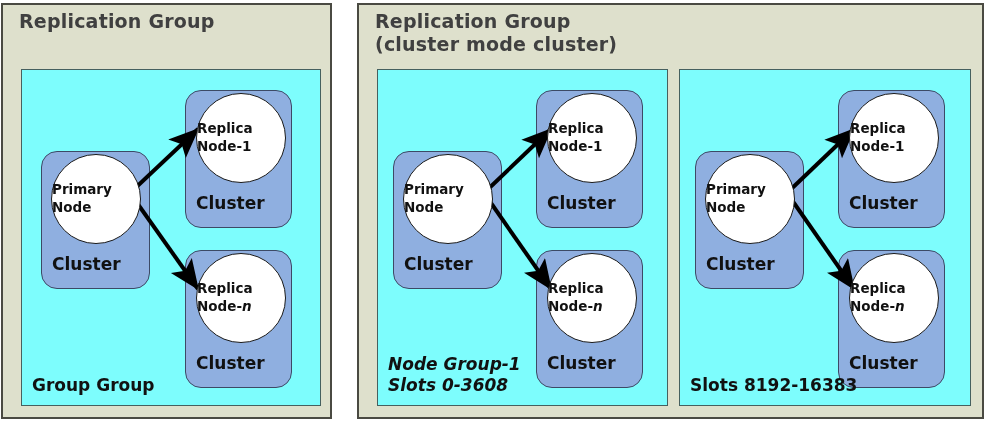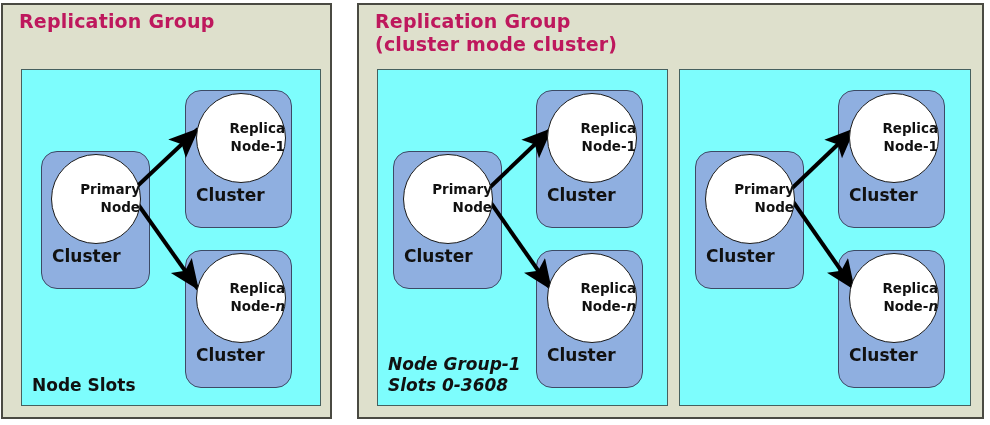--- a/index.html
+++ b/index.html
@@ -26,21 +26,21 @@
     background: #dee0cc;
     border: 2px solid #4a4a42;
     box-sizing: border-box;
   }
   .rep-title {
     position: absolute;
     left: 16px;
     top: 5px;
     font-size: 19px;
     font-weight: bold;
-    color: #be185d;
+    color: #404040;
     line-height: 1.22;
     letter-spacing: 0.2px;
     white-space: pre;
   }
 
   
   .node-group {
     position: absolute;
     background: #7dfdfd;
     border: 1px solid #46605f;
@@ -61,37 +61,37 @@
   .cluster-box {
     position: absolute;
     background: #8fafe0;
     border: 1px solid #3c4a66;
     border-radius: 16px;
     box-sizing: border-box;
   }
   .cluster-label {
     position: absolute;
     left: 10px;
-    bottom: 22px;
+    bottom: 14px;
     font-size: 17px;
     font-weight: bold;
     color: #111111;
     white-space: nowrap;
   }
 
   
   .node-circle {
     position: absolute;
     background: #ffffff;
     border: 1.6px solid #1a1a1a;
     border-radius: 50%;
     box-sizing: border-box;
     display: flex;
     flex-direction: column;
-    align-items: flex-end;
+    align-items: flex-start;
     justify-content: center;
     text-align: center;
     font-size: 13.5px;
     font-weight: bold;
     color: #111111;
     line-height: 1.3;
     z-index: 4;
   }
   .node-circle .ital { font-style: italic; }
 
@@ -131,21 +131,21 @@
       </div>
 
       <div class="cluster-box" style="left:163px; top:180px; width:107px; height:138px;">
         <span class="cluster-label">Cluster</span>
       </div>
       <div class="node-circle" style="left:174px; top:183px; width:90px; height:90px;">
         <span>Replica</span>
         <span><span>Node-</span><span class="ital">n</span></span>
       </div>
 
-      <div class="ng-label" style="bottom:8px;"><span>Node Slots</span><br></div>
+      <div class="ng-label" style="bottom:8px;"><span>Group Group</span><br></div>
     </div>
   </div>
 
   <div class="rep-group" style="left:357px; top:3px; width:627px; height:416px;">
     <div class="rep-title"><span>Replication Group</span><br><span>(cluster mode cluster)</span></div>
 
     <div class="node-group" style="left:18px; top:64px; width:291px; height:337px;">
 
       <div class="cluster-box" style="left:15px; top:81px; width:109px; height:138px;">
         <span class="cluster-label">Cluster</span>
@@ -193,21 +193,21 @@
       </div>
 
       <div class="cluster-box" style="left:158px; top:180px; width:107px; height:138px;">
         <span class="cluster-label">Cluster</span>
       </div>
       <div class="node-circle" style="left:169px; top:183px; width:90px; height:90px;">
         <span>Replica</span>
         <span><span>Node-</span><span class="ital">n</span></span>
       </div>
 
-      <div class="ng-label" style="bottom:8px;"><br></div>
+      <div class="ng-label" style="bottom:8px;"><br><span>Slots 8192-16383</span></div>
     </div>
   </div>
 
   <svg class="arrows" viewBox="0 0 990 425" width="990" height="425">
     <defs>
       <marker id="ah" markerWidth="9" markerHeight="9" refX="7.2" refY="3.2" orient="auto" markerUnits="strokeWidth">
         <path d="M0,0 L7.6,3.2 L0,6.4 L1.6,3.2 Z" fill="#000000"></path>
       </marker>
     </defs>
 

